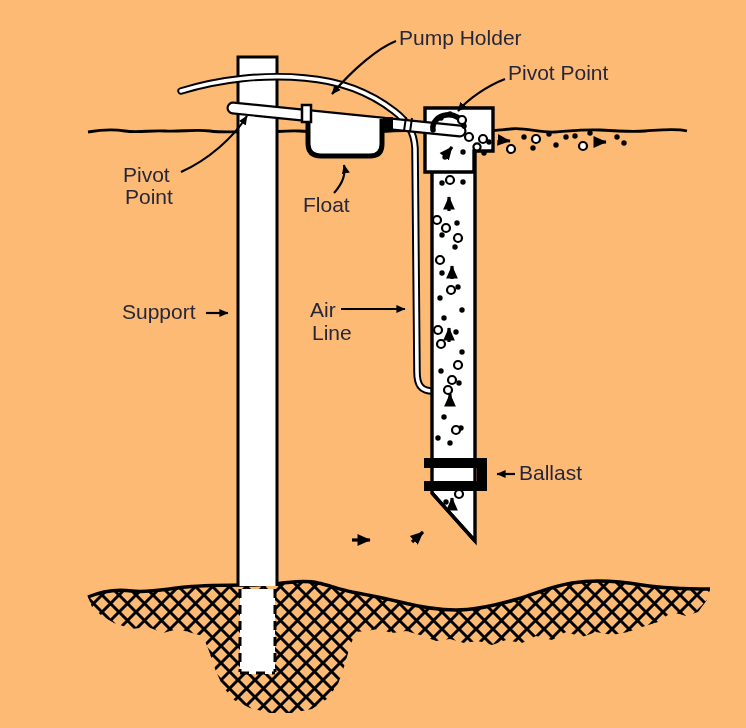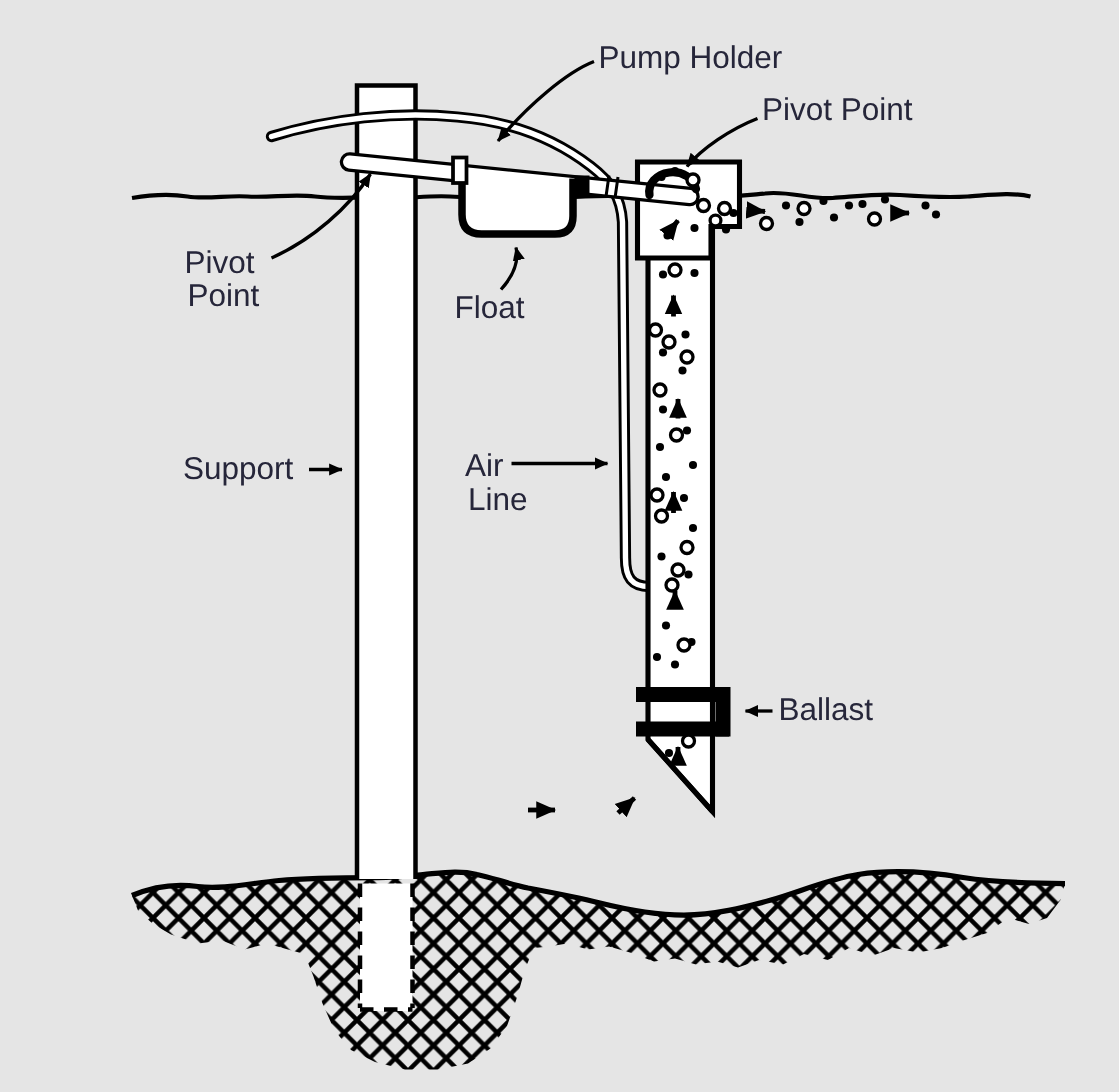--- a/index.html
+++ b/index.html
@@ -1,16 +1,16 @@
 <!DOCTYPE html>
 <html><head>
 <meta charset="utf-8">
 <style>
   html,body{margin:0;padding:0;background:#ffffff;}
-  .stage{width:746px;height:728px;position:relative;background:#e5e5e5;overflow:hidden;}
+  .stage{width:746px;height:728px;position:relative;background:#fdba74;overflow:hidden;}
   svg{display:block;}
   .lbl{font-family:"Liberation Sans","DejaVu Sans",sans-serif;font-size:21px;fill:#26263a;}
   .ink{stroke:#000;fill:none;}
 </style>
 </head>
 <body>
 
 <div class="stage">
 <svg width="746" height="728" viewBox="0 0 746 728">
   <defs>

